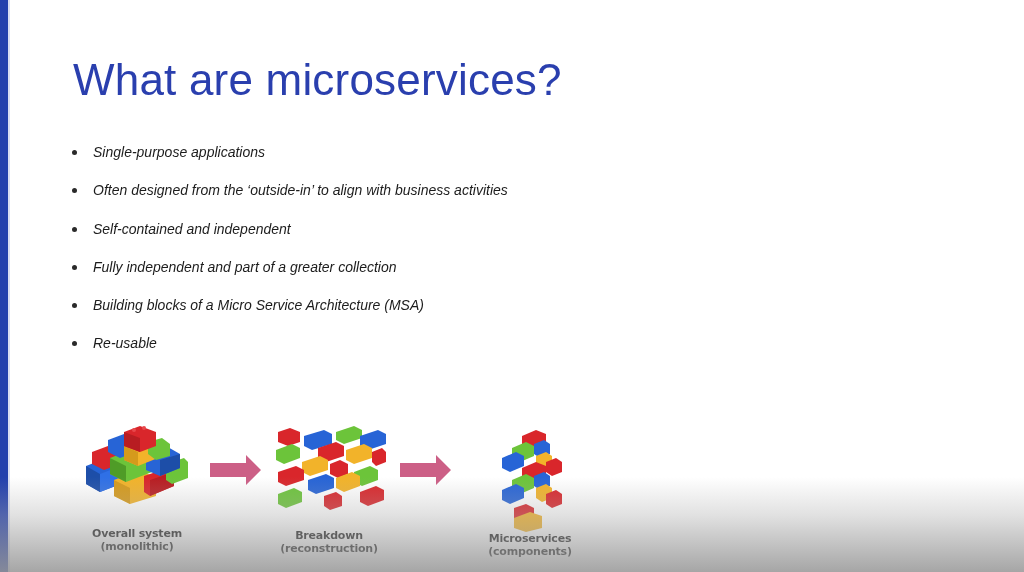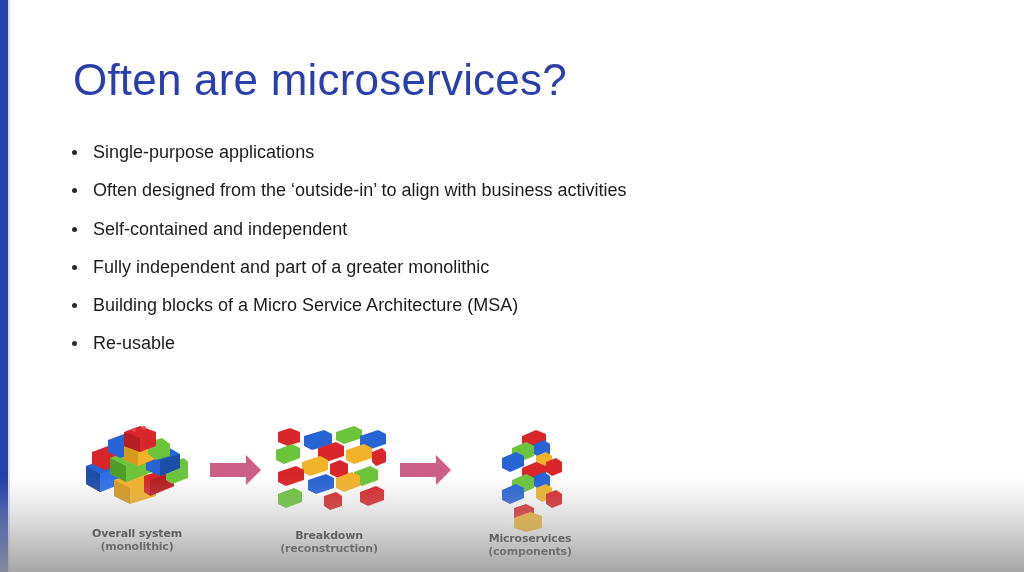--- a/index.html
+++ b/index.html
@@ -12,21 +12,21 @@
   .left-bar { position: absolute; left: 0; top: 0; width: 8px; height: 572px; background: #2340ad; }
   .left-bar-edge { position: absolute; left: 8px; top: 0; width: 2px; height: 572px; background: #d9def2; }
   .title {
     position: absolute; left: 73px; top: 52px; margin: 0;
     font-size: 44px; font-weight: normal; color: #2a3fae; letter-spacing: 0.2px;
     white-space: nowrap; line-height: 56px;
   }
   .bullets { position: absolute; left: 68px; top: 140px; margin: 0; padding: 0; list-style: none; }
   .bullet {
     position: relative; height: 38.3px; line-height: 24px;
-    font-size: 18px; color: #1c1c1c; white-space: nowrap; padding-left: 25px;
+    font-size: 14px; color: #1c1c1c; white-space: nowrap; padding-left: 25px; font-style: italic;
   }
   .bullet-dot {
     position: absolute; left: 4px; top: 10px; width: 5px; height: 5px; border-radius: 50%; background: #2a2a2a;
   }
   .figure { position: absolute; }
   .arrow { position: absolute; width: 52px; height: 32px; }
   .caption {
     position: absolute; text-align: center; font-size: 11px; font-weight: bold; color: #1a1a1a;
     line-height: 13px; white-space: nowrap; transform: translateX(-50%);
     font-family: "DejaVu Sans", sans-serif; letter-spacing: -0.2px;
@@ -37,27 +37,27 @@
     pointer-events: none;
   }
 </style>
 </head>
 <body>
 
 <div class="slide">
   <div class="left-bar"></div>
   <div class="left-bar-edge"></div>
 
-  <h1 class="title">Often are microservices?</h1>
+  <h1 class="title">What are microservices?</h1>
 
   <ul class="bullets">
     <li class="bullet"><span class="bullet-dot"></span><span>Single-purpose applications</span></li>
     <li class="bullet"><span class="bullet-dot"></span><span>Often designed from the ‘outside-in’ to align with business activities</span></li>
     <li class="bullet"><span class="bullet-dot"></span><span>Self-contained and independent</span></li>
-    <li class="bullet"><span class="bullet-dot"></span><span>Fully independent and part of a greater monolithic</span></li>
+    <li class="bullet"><span class="bullet-dot"></span><span>Fully independent and part of a greater collection</span></li>
     <li class="bullet"><span class="bullet-dot"></span><span>Building blocks of a Micro Service Architecture (MSA)</span></li>
     <li class="bullet"><span class="bullet-dot"></span><span>Re-usable</span></li>
   </ul>
 
   <svg class="figure" style="left:84px; top:424px;" width="106" height="80" viewBox="0 0 106 80">
 
     <polygon points="2,42 28,32 42,40 42,58 16,68 2,60" fill="#2764d6"></polygon>
     <polygon points="2,42 16,50 16,68 2,60" fill="#1d4ea8"></polygon>
     <polygon points="16,50 42,40 42,58 16,68" fill="#2f70e6"></polygon>
     <polygon points="30,56 56,46 72,54 72,72 46,80 30,72" fill="#f2b32a"></polygon>

